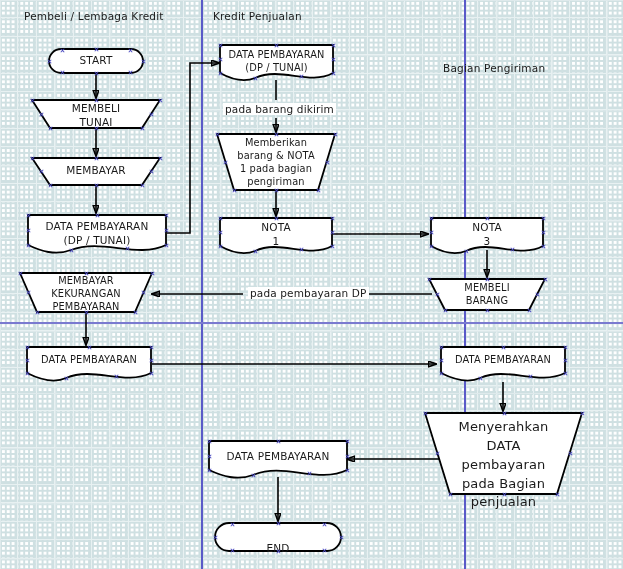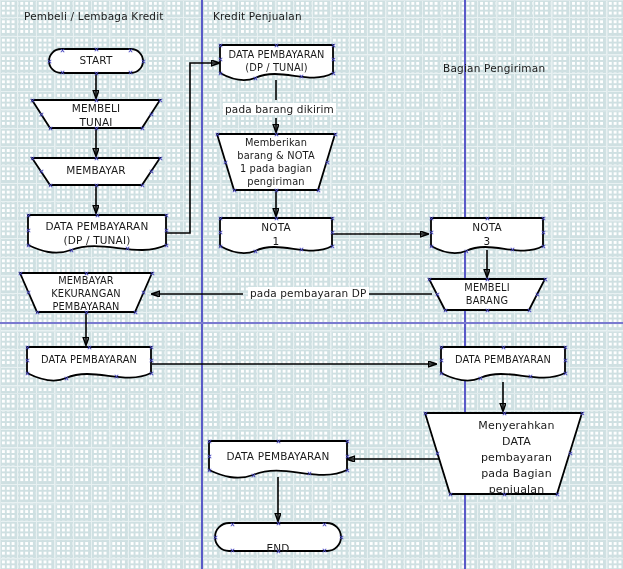--- a/index.html
+++ b/index.html
@@ -386,21 +386,21 @@
     <div class="handle" style="left:1px;top:27px;"></div>
     <div class="handle" style="left:125px;top:27px;"></div>
     <div class="handle" style="left:40px;top:32px;"></div>
     <div class="handle" style="left:90px;top:30px;"></div>
   </div>
 
   <div class="node" style="left:424px;top:412px;width:159px;height:83px;">
     <svg width="159" height="83" viewBox="0 0 159 83">
       <polygon points="1,1 158,1 133,82 26,82" fill="#fff" stroke="#000" stroke-width="1.8"></polygon>
     </svg>
-    <div class="label" style="top:6px;font-size:11px;line-height:1.45;padding-left:13px;">Menyerahkan
+    <div class="label" style="top:6px;font-size:13px;line-height:1.45;">Menyerahkan
 DATA
 pembayaran
 pada Bagian
 penjualan</div>
     <div class="handle" style="left:1px;top:1px;"></div>
     <div class="handle" style="left:80px;top:1px;"></div>
     <div class="handle" style="left:158px;top:1px;"></div>
     <div class="handle" style="left:26px;top:82px;"></div>
     <div class="handle" style="left:80px;top:82px;"></div>
     <div class="handle" style="left:133px;top:82px;"></div>

